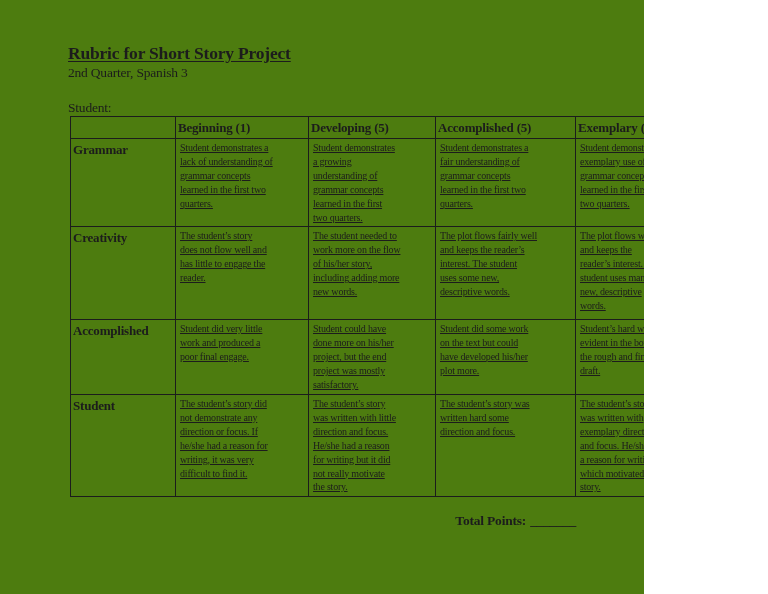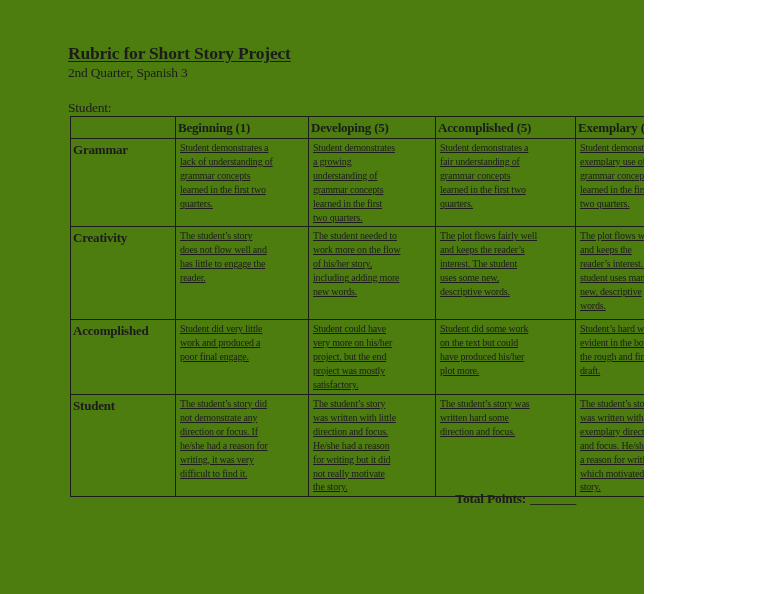--- a/index.html
+++ b/index.html
@@ -87,21 +87,21 @@
     white-space: pre-line;
     text-decoration: underline;
   }
   tr.row-grammar     { height: 87px; padding-left: 16px; }
   tr.row-creativity  { height: 93px; }
   tr.row-preparation { height: 73px; }
   tr.row-purpose     { height: 102px; }
   .totals {
     position: absolute;
     right: 68px;
-    top: 490px;
+    top: 512px;
     text-align: center;
     font-size: 13.5px;
     font-weight: bold;
     line-height: 18px;
     letter-spacing: -0.2px;
     white-space: nowrap;
   }
   .totals .blank {
     margin-left: 4px;
   }
@@ -177,27 +177,27 @@
 student uses many
 new, descriptive
 words.</td>
       </tr>
       <tr class="row-preparation">
         <td class="criterion">Accomplished</td>
         <td class="cell">Student did very little
 work and produced a
 poor final engage.</td>
         <td class="cell">Student could have
-very more on his/her
+done more on his/her
 project, but the end
 project was mostly
 satisfactory.</td>
         <td class="cell">Student did some work
 on the text but could
-have produced his/her
+have developed his/her
 plot more.</td>
         <td class="cell">Student’s hard work is
 evident in the both
 the rough and final
 draft.</td>
       </tr>
       <tr class="row-purpose">
         <td class="criterion">Student</td>
         <td class="cell">The student’s story did
 not demonstrate any

